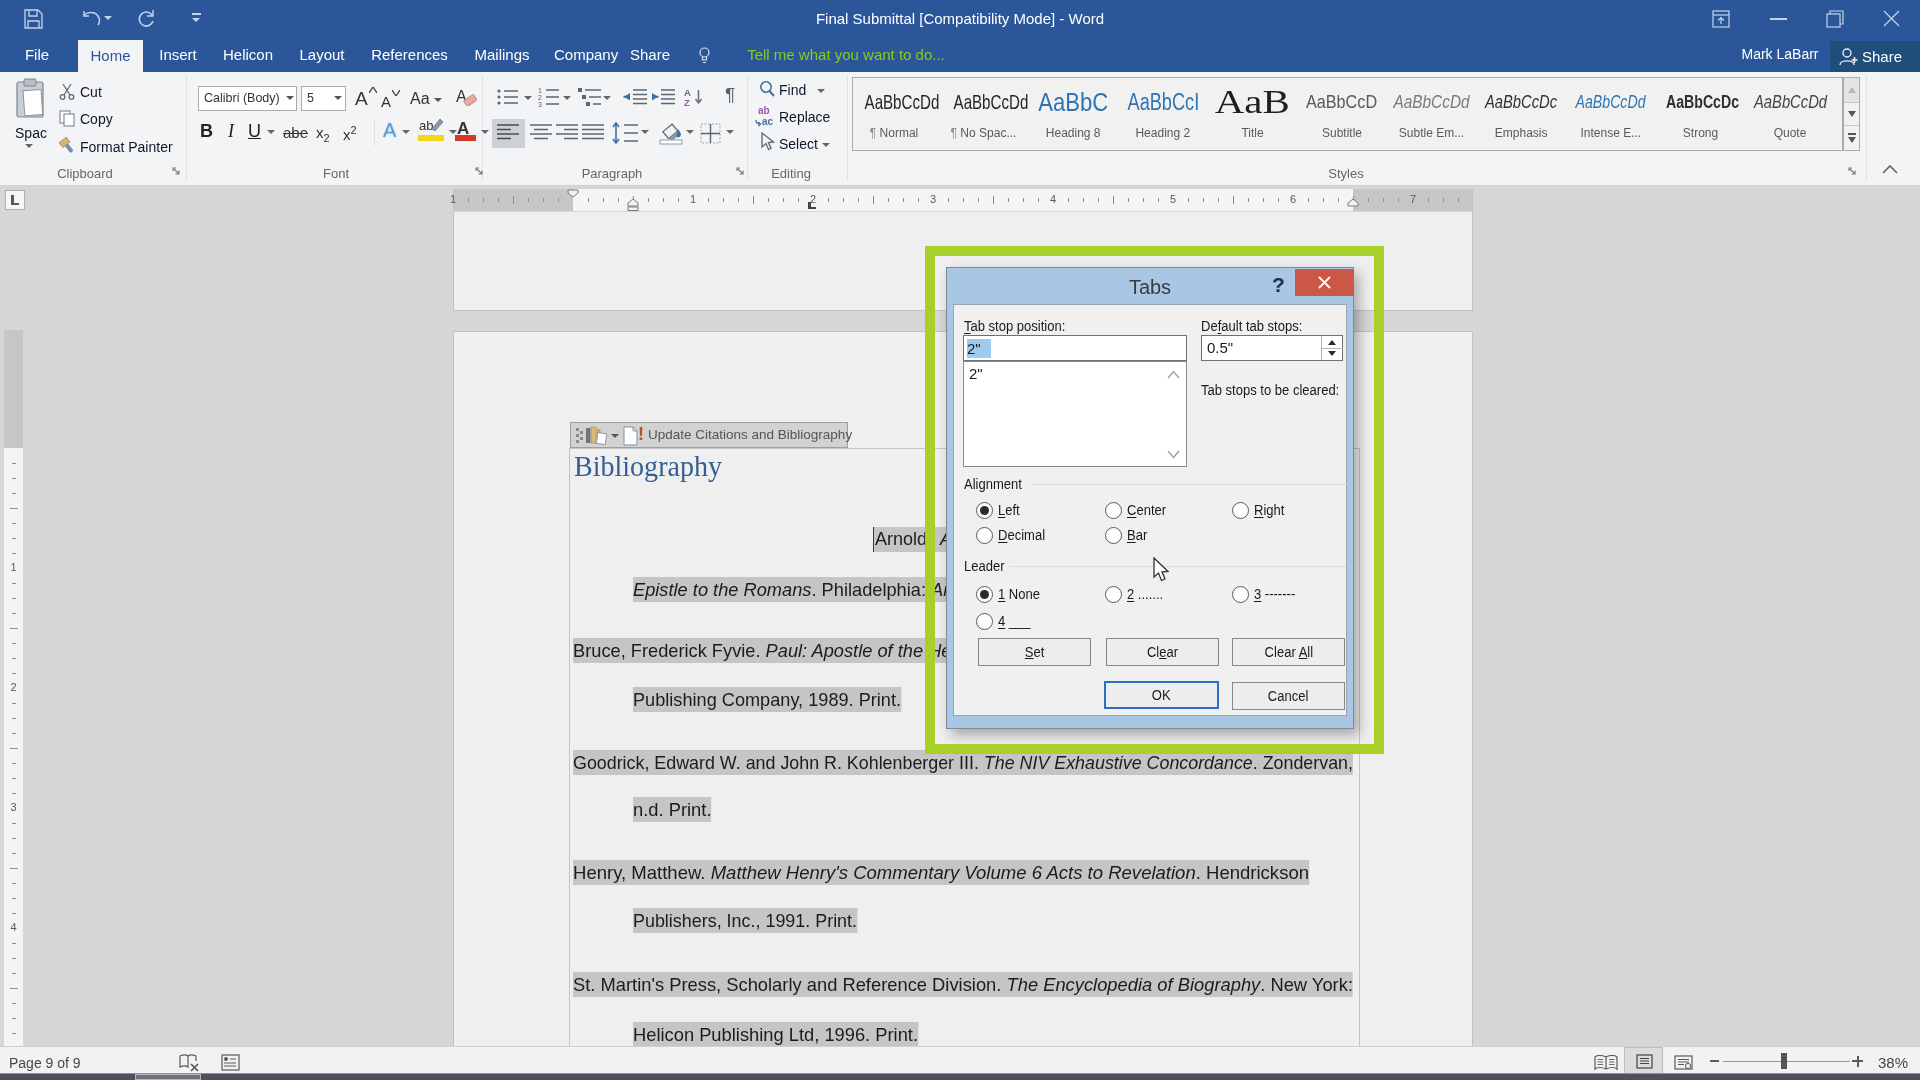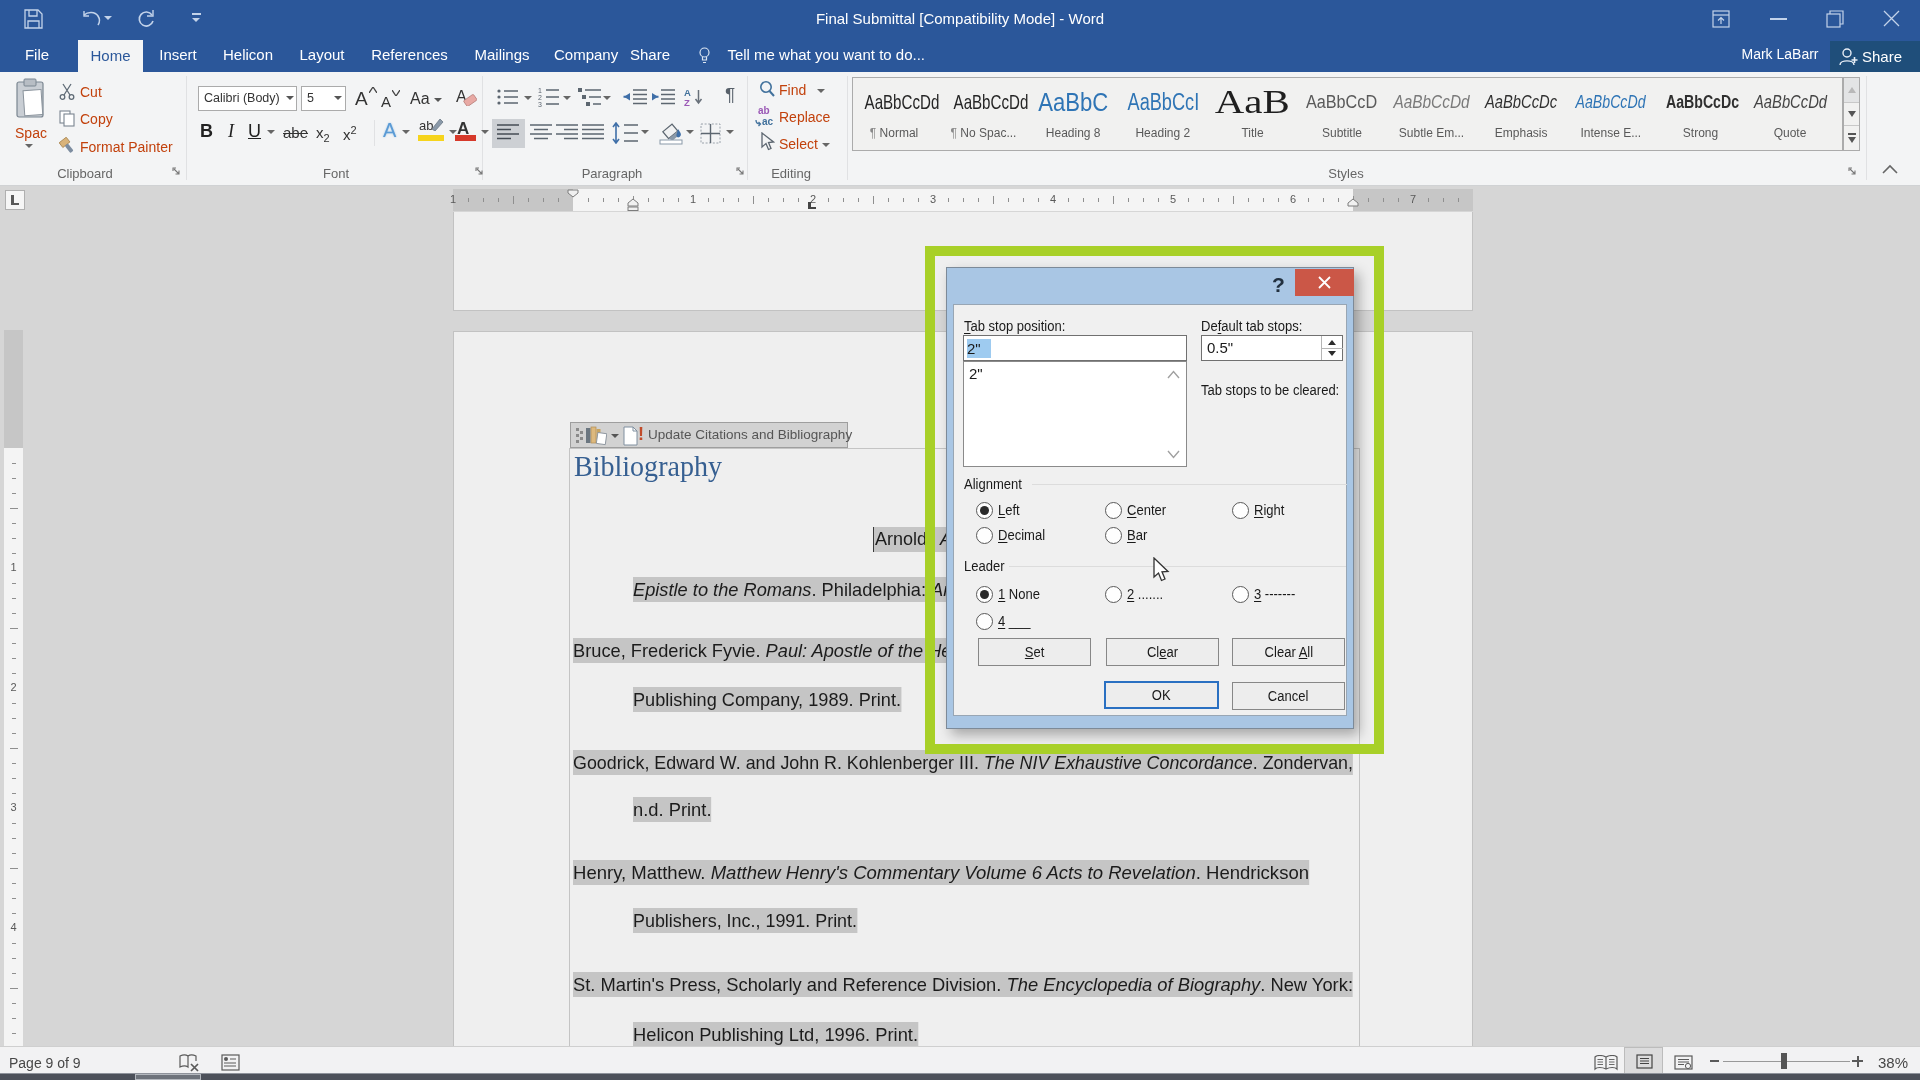--- a/index.html
+++ b/index.html
@@ -10,21 +10,21 @@
 
 #titlebar{position:absolute;left:0;top:0;width:1920px;height:38px;background:#2b579a}
 #tabrow{position:absolute;left:0;top:38px;width:1920px;height:34px;background:#2b579a}
 .tab{position:absolute;top:0;height:34px;line-height:33px;color:#fff;font-size:15px;text-align:center}
 #hometab{position:absolute;left:78px;top:40px;width:65px;height:32px;background:#f3f4f5;color:#2b579a;font-size:15px;text-align:center;line-height:31px}
 
 #ribbon{position:absolute;left:0;top:72px;width:1920px;height:114px;background:#f3f4f5;border-bottom:1px solid #d0d2d4}
 .vsep{position:absolute;top:76px;height:104px;width:1px;background:#e0e1e3}
 .glabel{position:absolute;top:166px;height:14px;font-size:13px;color:#666;text-align:center;width:120px}
 .launch{position:absolute;width:10px;height:10px}
-.rtext{font-size:14px;color:#c2410c}
+.rtext{font-size:14px;color:#0f172a}
 .caret{position:absolute;width:0;height:0;border-left:4px solid transparent;border-right:4px solid transparent;border-top:4px solid #666}
 .combo{position:absolute;background:#fff;border:1px solid #ababab;font-size:12.5px;color:#333;line-height:23px;padding-left:5px}
 
 #gallery{position:absolute;left:852px;top:77px;width:991px;height:74px;background:#f1f1f0;border:1px solid #ababab}
 .sitem{position:absolute;top:77px;width:89px;height:72px;text-align:center}
 .ssample{position:absolute;width:100%;top:8px;height:34px;line-height:34px;white-space:nowrap;color:#262626}
 .sname{position:absolute;width:100%;top:49px;font-size:12px;color:#595959;white-space:nowrap}
 
 
 .page{position:absolute;left:453px;width:1020px;background:#efefef;border:1px solid #c2c2c2}
@@ -90,21 +90,21 @@
   <div class="tab" style="left:221px;width:54px">Helicon</div>
   <div class="tab" style="left:295px;width:54px">Layout</div>
   <div class="tab" style="left:367px;width:85px">References</div>
   <div class="tab" style="left:468px;width:68px">Mailings</div>
   <div class="tab" style="left:554px;width:54px">Company</div>
   <div class="tab" style="left:626px;width:48px">Share</div>
   <svg class="abs" style="left:697px;top:8px" width="15" height="19" viewBox="0 0 15 19" fill="none" stroke="#dce6f2" stroke-width="1.2">
     <circle cx="7.5" cy="6.5" r="4.5"></circle>
         <path d="M5.5 11 V14 H9.5 V11 M6 16.5 H9"></path>
   </svg>
-  <div class="tab" style="left:705px;width:220px;text-align:right;color:#ffffff">Tell me what you want to do...</div>
+  <div class="tab" style="left:736px;width:220px;text-align:center;color:#84cc16">Tell me what you want to do...</div>
   <div class="tab" style="left:1720px;width:120px;color:#fff;font-size:14px">Mark LaBarr</div>
   <div class="abs" style="left:1830px;top:3px;width:90px;height:31px;background:#1f4e7a">
     <svg class="abs" style="left:7px;top:5px" width="23" height="22" viewBox="0 0 23 22" fill="none" stroke="#e8eef6" stroke-width="1.4">
       <circle cx="10" cy="7" r="4"></circle>
           <path d="M3 19 C3 13.5, 17 13.5, 17 19"></path>
           <path d="M17.5 11 V17 M14.5 14 H20.5" stroke-width="1.6"></path>
     </svg>
     <div class="abs" style="left:32px;top:0;width:56px;height:31px;line-height:31px;color:#fff;font-size:15px">Share</div>
   </div>
 </div>
@@ -593,20 +593,21 @@
   <div class="abs" style="left:1852px;top:13px;width:11px;height:2px;background:#5a5a5a"></div>
   <div class="abs" style="left:1856.5px;top:8.5px;width:2px;height:11px;background:#5a5a5a"></div>
   <div class="abs" style="left:1878px;top:7px;font-size:15px">38%</div>
 </div>
 <div id="taskbar">
   <div class="abs" style="left:0;top:0;width:1920px;height:1px;background:#8f939b"></div>
   <div class="abs" style="left:135px;top:1px;width:66px;height:6px;background:#6e737b;border:1px solid #b4b8be"></div>
 </div>
 
 <div id="dlg">
+  <div id="dlgtitle">Tabs</div>
   <div class="abs" style="left:325px;top:5px;font-size:21px;font-weight:bold;color:#22303f">?</div>
   <div class="abs" style="left:348px;top:1px;width:59px;height:27px;background:#cb5747">
     <svg class="abs" style="left:22px;top:6px" width="15" height="15" viewBox="0 0 15 15" stroke="#fff" stroke-width="1.8">
           <path d="M2 2 L13 13 M13 2 L2 13"></path>
         </svg>
   </div>
   <div id="dlgbody">
 
     <div class="dl" style="left:10px;top:12px"><u>T</u>ab stop position:</div>
     <div class="dl" style="left:247px;top:12px">De<u>f</u>ault tab stops:</div>

